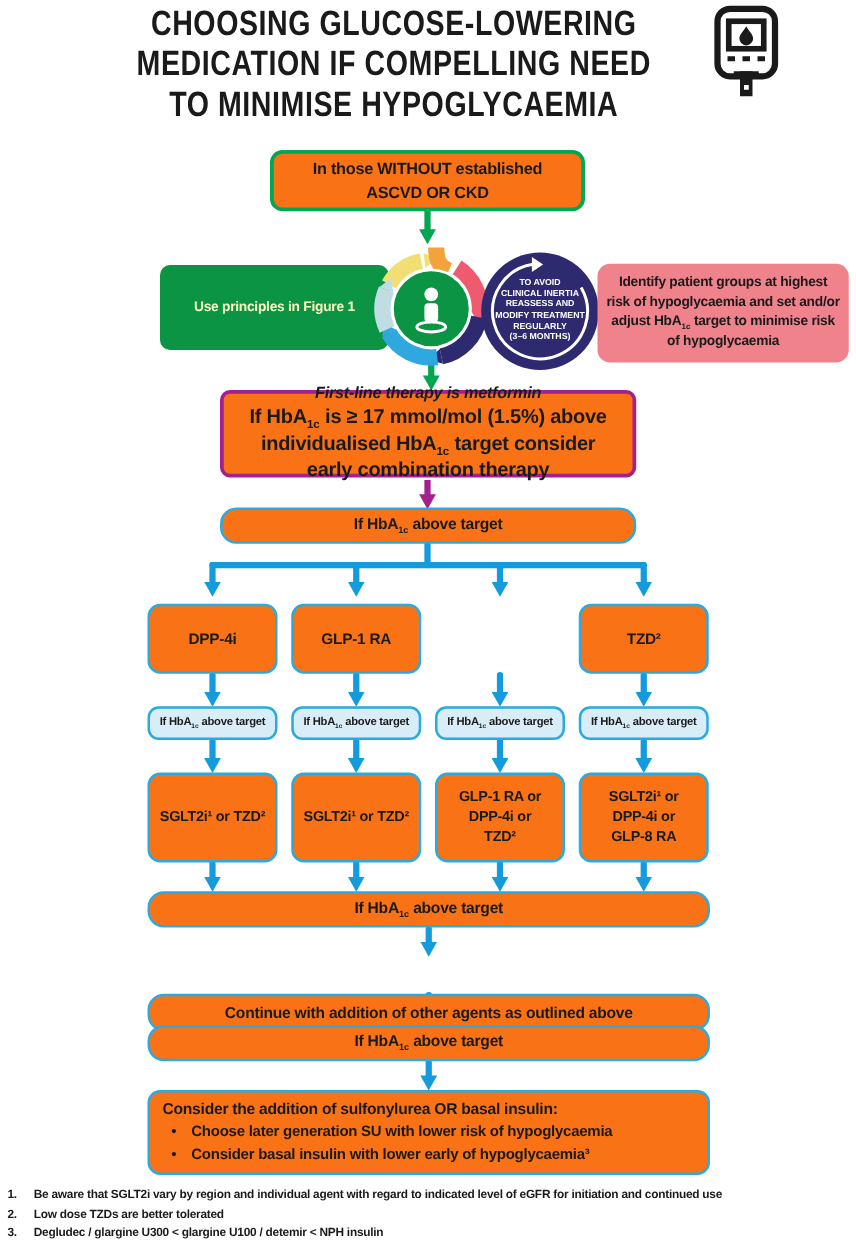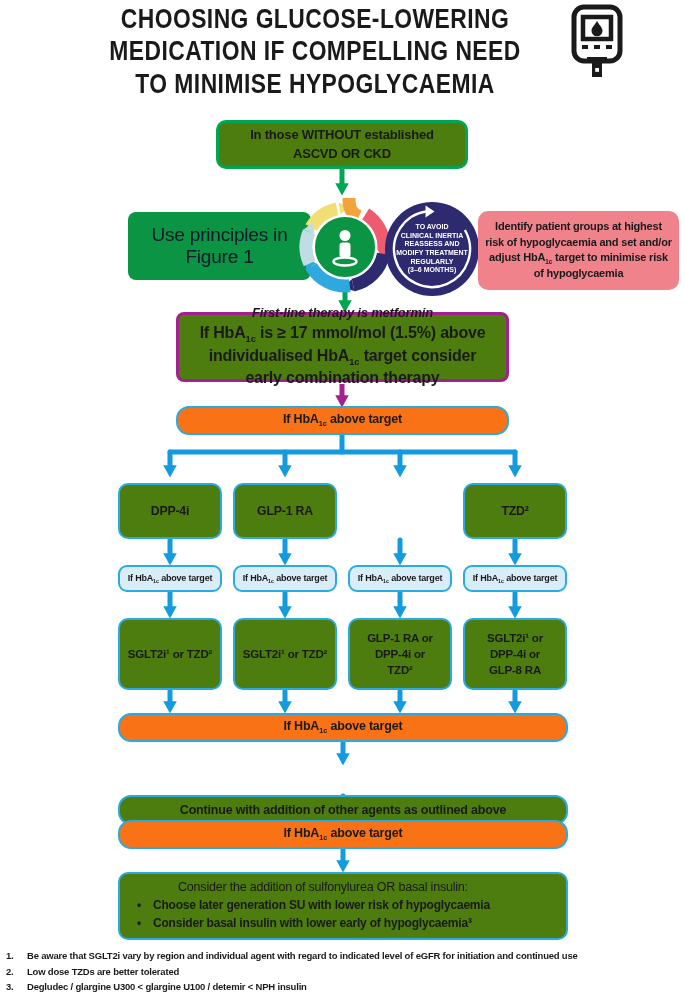--- a/index.html
+++ b/index.html
@@ -13,31 +13,31 @@
 
   
   #title {
     left:50px; top:2px; width:530px; text-align:center;
     font-size:26px; font-weight:700; line-height:1.16; letter-spacing:0.5px;
     white-space:pre-line; transform:scale(0.88,1.08); transform-origin:top center;
   }
 
   
   .box {
-    position:absolute; box-sizing:border-box; background:#4d7c0f;
+    position:absolute; box-sizing:border-box; background:#f97316;
     display:flex; flex-direction:column; align-items:center; justify-content:center;
     text-align:center; border-radius:10px; letter-spacing:-0.2px;
   }
   .pre { white-space:pre-line; }
 
   #box-ascvd { left:216px; top:120px; width:252px; height:49px;
     border:3px solid #00A651; font-weight:700; font-size:13px; line-height:1.45; }
 
   #box-principles { left:128px; top:212px; width:183px; height:68px;
-    background:#0B9444; border-radius:8px; color:#0f172a; font-weight:400; font-size:19px; }
+    background:#0B9444; border-radius:8px; color:#fef9c3; font-weight:700; font-size:11px; }
 
   #circle-inertia { left:385px; top:202px; width:94px; height:94px; border-radius:50%;
     background:#2D2A70; color:#fff; font-weight:700; font-size:7px; line-height:1.24;
     display:flex; align-items:center; justify-content:center; text-align:center; }
   #circle-inertia .txt { position:relative; z-index:2; white-space:pre-line; }
   #circle-inertia svg { position:absolute; left:0; top:0; z-index:1; }
 
   #box-identify { left:478px; top:211px; width:201px; height:79px;
     background:#F0828C; border-radius:10px; font-weight:700; font-size:11px;
     line-height:1.42; padding:0 7px; }
@@ -60,21 +60,21 @@
   .col-next { top:618px; width:104px; height:72px; border:2.5px solid #29ABE2;
     font-weight:700; font-size:11.5px; line-height:1.4; }
   .colx1 { left:118px; } .colx2 { left:233px; } .colx3 { left:348px; } .colx4 { left:463px; }
 
   #box-continue { left:118px; top:765px; width:450px; height:30px;
     border:2.5px solid #29ABE2; border-radius:13px; font-weight:700; font-size:12.5px;margin-top:30px; }
 
   #box-final { left:118px; top:872px; width:450px; height:68px;
     border:2.5px solid #29ABE2; border-radius:10px; align-items:flex-start;
     justify-content:center; text-align:left; padding:4px 10px 4px 10px; }
-  #box-final .ftitle { font-weight:400; font-size:12.5px; margin-bottom:2px;margin-left:48px; }
+  #box-final .ftitle { font-weight:700; font-size:12.5px; margin-bottom:2px; }
   .bullet-row { display:flex; font-weight:600; font-size:12px; line-height:1.5; }
   .bullet-dot { width:16px; text-align:left; padding-left:7px; }
   .bullet-text { flex:1; }
 
   #footnotes { left:6px; top:948px; width:674px; font-size:9.5px; font-weight:700;
     letter-spacing:-0.2px; }
   .fn-row { display:flex; line-height:15.5px; }
   .fn-num { width:21px; flex:none; }
   .fn-text { flex:1; }
 

